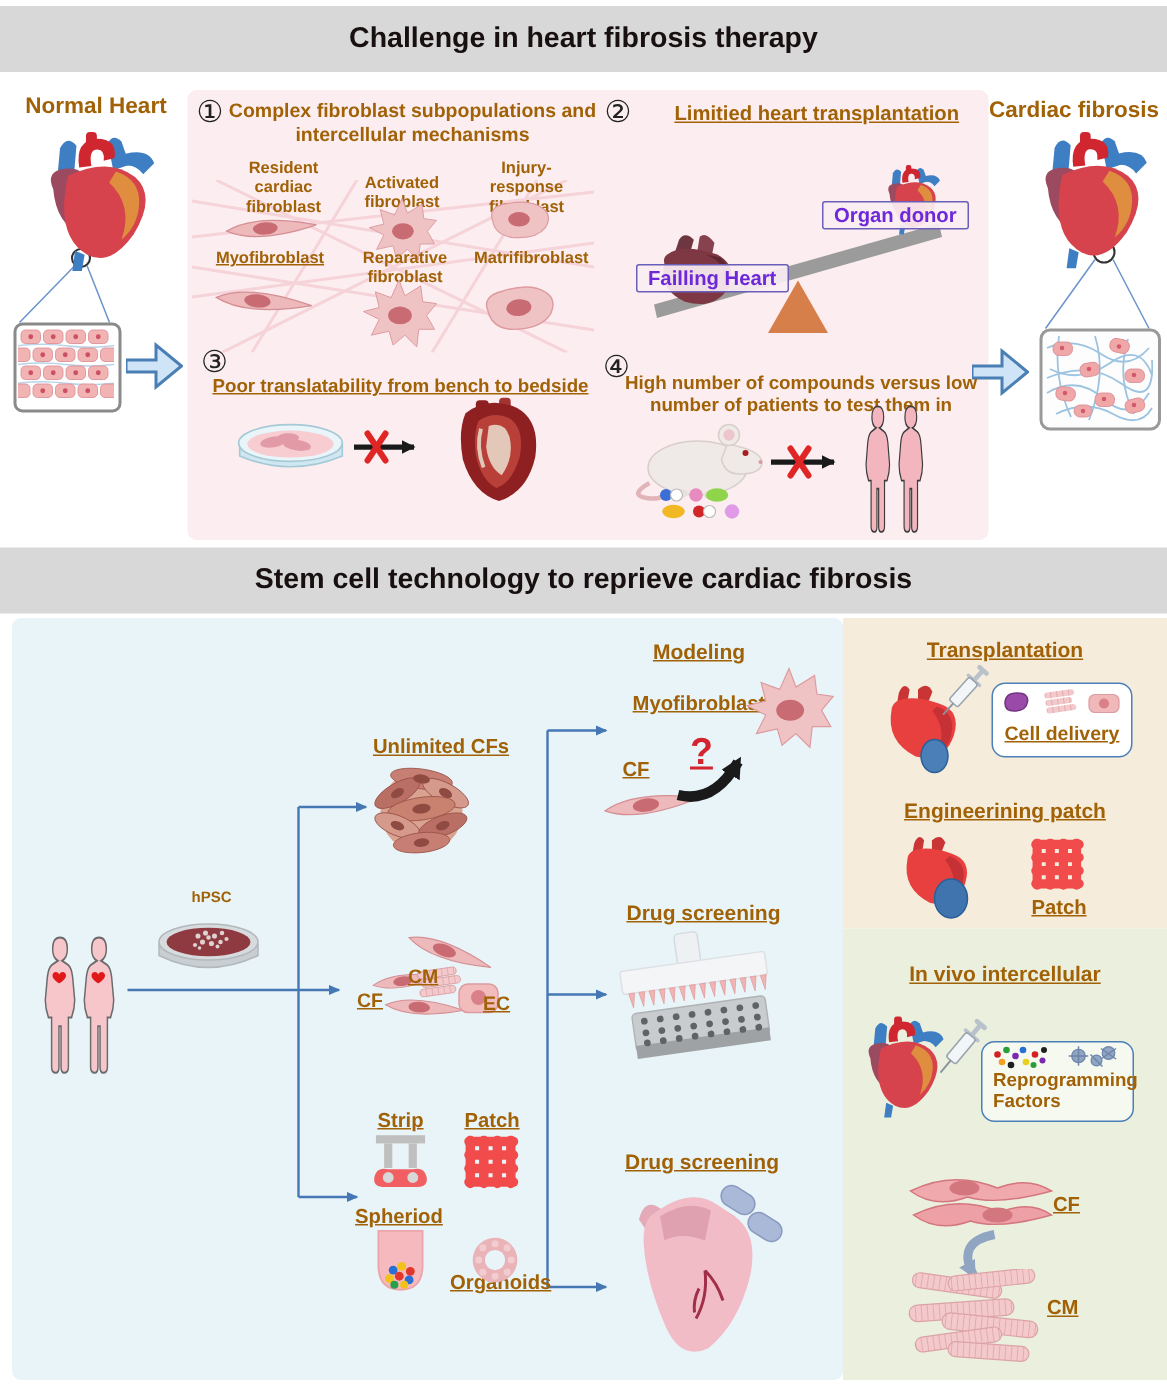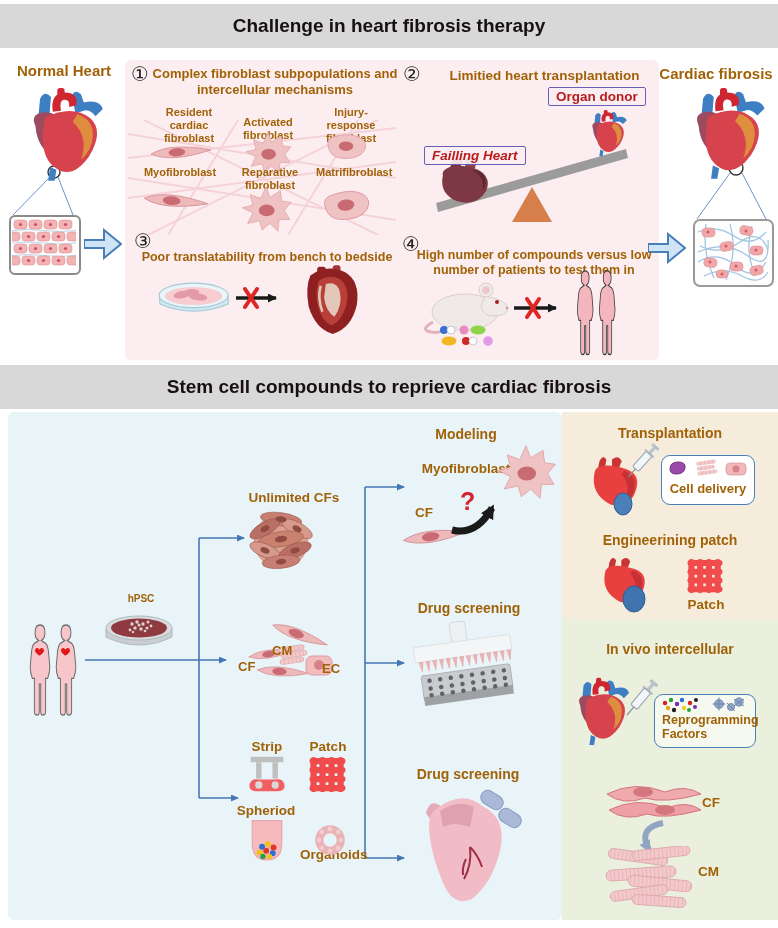--- a/index.html
+++ b/index.html
@@ -3,24 +3,24 @@
 <meta charset="utf-8">
 <style>
   html,body{margin:0;padding:0;background:#fff;}
   #canvas{position:relative;width:778px;height:928px;background:#fff;overflow:hidden;
     font-family:"Liberation Sans","DejaVu Sans",sans-serif;color:#111;}
   .abs{position:absolute;}
   .bar{position:absolute;left:0;width:778px;height:44px;background:#d8d8d8;
     display:flex;align-items:center;justify-content:center;font-weight:bold;font-size:19px;color:#181010;}
   .panel{position:absolute;border-radius:6px;}
   .lbl{position:absolute;font-weight:bold;text-align:center;color:#a16207;line-height:1.2;}
-  .nowrap{white-space:nowrap;}
+  .nowrap{white-space:nowrap;text-decoration:underline;}
   .num{position:absolute;font-size:20px;color:#222;font-weight:normal;}
-  .boxlabel{position:absolute;font-weight:bold;font-size:13.5px;color:#b91c1c;
-    border:1.6px solid #6a5fb8;background:rgba(250,238,243,.92);padding:1px 7px;border-radius:2px;white-space:nowrap;}
+  .boxlabel{position:absolute;font-weight:bold;font-size:13.5px;color:#6d28d9;
+    border:1.6px solid #6a5fb8;background:rgba(250,238,243,.92);padding:1px 7px;border-radius:2px;white-space:nowrap;margin-top:47px;}
   .callout{position:absolute;border:1.8px solid #4a7fb8;border-radius:9px;background:#fff;}
   svg{display:block;}
   .osvg{position:absolute;pointer-events:none;}
 </style>
 </head>
 <body>
 
 <div id="canvas">
 
   <svg width="0" height="0" style="position:absolute" aria-hidden="true">
@@ -256,21 +256,21 @@
   </svg>
   <svg class="abs" style="left:437px;top:153px;" width="55" height="53" viewBox="0 0 56 52">
     <path d="M16 6 L12 18 L22 20 L26 6 Q20 0 16 6Z" fill="#6e3640"></path>
     <path d="M30 4 L28 16 L38 18 L40 8 Q34 0 30 4Z" fill="#86424e"></path>
     <path d="M6 22 Q2 40 20 48 Q40 54 50 38 Q56 24 42 16 Q18 8 8 16 Q5 18 6 22Z" fill="#7e3844"></path>
     <path d="M34 16 Q50 22 46 38 Q54 26 44 18Z" fill="#5e2832"></path>
   </svg>
   <svg class="abs" style="left:584px;top:110px;" width="48" height="50" viewBox="0 0 100 110">
       <use href="#heart-anat"></use>
     </svg>
-  <div class="boxlabel" style="left:424px;top:146px;font-style:italic;">Failling Heart</div>
+  <div class="boxlabel" style="left:424px;top:129px;">Failling Heart</div>
   <div class="boxlabel" style="left:548px;top:87px;">Organ donor</div>
 
   <div class="num" style="left:134px;top:229px;">③</div>
   <div class="lbl nowrap" style="left:138px;top:250px;width:258px;font-size:12.5px;">Poor translatability from bench to bedside</div>
   <svg class="abs" style="left:156px;top:268px;" width="76" height="54" viewBox="0 0 105 75">
     <path d="M5 38 L5 50 Q52 70 100 50 L100 38" fill="#cfe7f0" stroke="#a5c9d6" stroke-width="1.5"></path>
     <ellipse cx="52" cy="38" rx="48" ry="17" fill="#e9f5f9" stroke="#a5c9d6" stroke-width="1.5"></ellipse>
     <ellipse cx="52" cy="39" rx="40" ry="12.5" fill="#f7cdd1"></ellipse>
     <g fill="#e29aa6">
         <ellipse cx="36" cy="37" rx="12" ry="5" transform="rotate(-10 36 37)"></ellipse>
@@ -323,21 +323,21 @@
         <line x1="15" y1="3" x2="27" y2="21"></line>
         <line x1="27" y1="3" x2="15" y2="21"></line>
       </g>
   </svg>
   <svg class="abs" style="left:574px;top:270px;" width="46" height="88" viewBox="0 0 46 88">
     <use href="#person" fill="#f3b6bf" stroke="#3c3c3c" stroke-width="1.4" transform="scale(0.56,0.9)"></use>
     <use href="#person" fill="#f3b6bf" stroke="#3c3c3c" stroke-width="1.4" transform="translate(22,0) scale(0.56,0.9)"></use>
   </svg>
 
   <div class="bar" style="top:365px;">
-    <span>Stem cell compounds to reprieve cardiac fibrosis</span>
+    <span>Stem cell technology to reprieve cardiac fibrosis</span>
   </div>
 
   <div class="panel" style="left:8px;top:412px;width:554px;height:508px;background:#e8f4f8;"></div>
   <div class="panel" style="left:562px;top:412px;width:216px;height:207px;background:#f6ecdc;border-radius:0;"></div>
   <div class="panel" style="left:562px;top:619px;width:216px;height:301px;background:#eaf0dd;border-radius:0;"></div>
 
   <svg class="osvg" style="left:0;top:0;" width="778" height="928">
     <g stroke="#4577b5" stroke-width="1.6" fill="none">
       <path d="M85,660 H226" marker-end="url(#ah-blue)"></path>
       <path d="M199,538 V798"></path>

